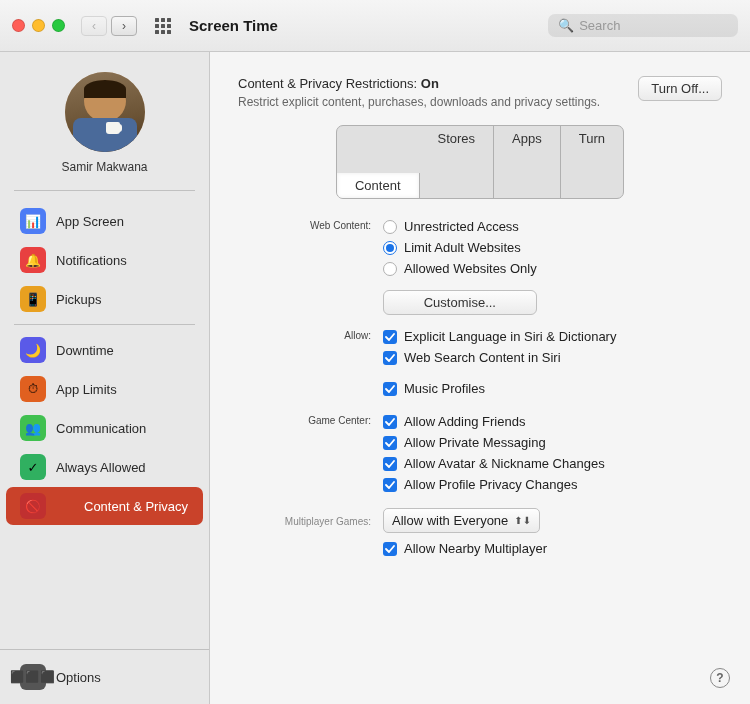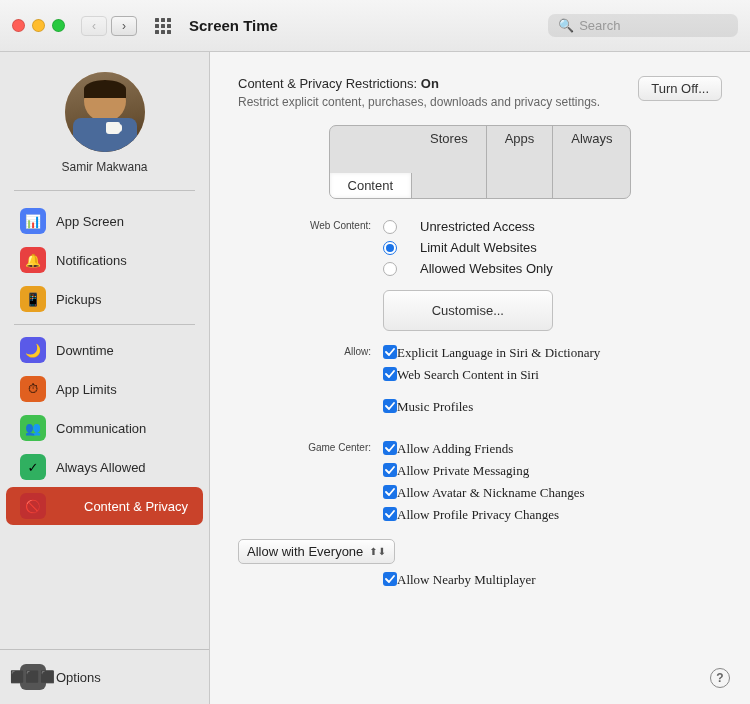--- a/index.html
+++ b/index.html
@@ -291,21 +291,21 @@
       text-align: right;
       min-width: 145px;
       padding-right: 12px;
       font-size: 10px;
       color: #444;
       padding-top: 1px;
       flex-shrink: 0;
     }
 
     .radio-group { display: flex; flex-direction: column; gap: 6px; }
-    .radio-item { display: flex; align-items: center; gap: 23px; font-size: 13px; color: #222; }
+    .radio-item { display: flex; align-items: center; gap: 7px; font-size: 13px; color: #222; }
     .radio-input {
       width: 14px; height: 14px;
       border-radius: 50%;
       border: 1.5px solid #b0b0b0;
       background: white;
       display: flex; align-items: center; justify-content: center;
       flex-shrink: 0;
     }
     .radio-input.checked {
       border-color: #1a73e8;
@@ -314,32 +314,32 @@
     .radio-dot {
       width: 8px; height: 8px;
       border-radius: 50%;
       background: #1a73e8;
     }
 
     .customise-btn {
       border: 1px solid #c0c0c0;
       border-radius: 6px;
       background: linear-gradient(to bottom, #fdfdfd, #ebebeb);
-      padding: 12px 14px;
+      padding: 4px 14px;
       font-size: 13px;
       cursor: pointer;
       color: #333;
       margin-top: 8px;
     }
 
     .checkbox-row {
       display: flex;
-      align-items: flex-start;
+      align-items: center;
+      gap: 7px;
       margin-bottom: 6px;
-      font-family: Liberation Serif, serif;
     }
     .checkbox {
       width: 14px; height: 14px;
       border-radius: 3px;
       background: #1a73e8;
       display: flex;
       align-items: center;
       justify-content: center;
       flex-shrink: 0;
       border: none;
@@ -525,21 +525,21 @@
         <div class="restriction-desc">Restrict explicit content, purchases, downloads and privacy settings.</div>
       </div>
       <button class="turn-off-btn">Turn Off...</button>
     </div>
 
     <div class="tab-bar">
       <div class="tab-group">
         <div class="tab active">Content</div>
         <div class="tab">Stores</div>
         <div class="tab">Apps</div>
-        <div class="tab">Always</div>
+        <div class="tab">Turn</div>
       </div>
     </div>
 
     <div class="form-row">
       <div class="form-label">Web Content:</div>
       <div class="radio-group">
 
         <div class="radio-item">
           <div class="radio-input"></div>
           <span>Unrestricted Access</span>
@@ -589,21 +589,21 @@
       <div class="checkbox-row">
         <div class="checkbox">
           <svg width="10" height="8" viewBox="0 0 10 8">
               <polyline points="1,4 4,7 9,1" stroke="white" stroke-width="1.8" fill="none" stroke-linecap="round" stroke-linejoin="round"></polyline>
             </svg>
         </div>
         <span class="checkbox-label">Music Profiles</span>
       </div>
     </div>
 
-    <div class="form-row" style="margin-top: 20px;">
+    <div class="form-row" style="margin-top: 12px;">
       <div class="form-label">Game Center:</div>
       <div>
 
         <div class="checkbox-row">
           <div class="checkbox">
             <svg width="10" height="8" viewBox="0 0 10 8">
                 <polyline points="1,4 4,7 9,1" stroke="white" stroke-width="1.8" fill="none" stroke-linecap="round" stroke-linejoin="round"></polyline>
               </svg>
           </div>
           <span class="checkbox-label">Allow Adding Friends</span>
@@ -632,20 +632,21 @@
             <svg width="10" height="8" viewBox="0 0 10 8">
                 <polyline points="1,4 4,7 9,1" stroke="white" stroke-width="1.8" fill="none" stroke-linecap="round" stroke-linejoin="round"></polyline>
               </svg>
           </div>
           <span class="checkbox-label">Allow Profile Privacy Changes</span>
         </div>
       </div>
     </div>
 
     <div class="form-row" style="margin-top: 10px; align-items: center;">
+      <div class="form-label" style="color: #888;">Multiplayer Games:</div>
       <div class="dropdown-select">
         <div class="select-box">
           <span>Allow with Everyone</span>
           <span class="select-arrow">⬆⬇</span>
         </div>
       </div>
     </div>
 
     <div class="form-row" style="margin-top: 8px;">
       <div class="form-label"></div>

